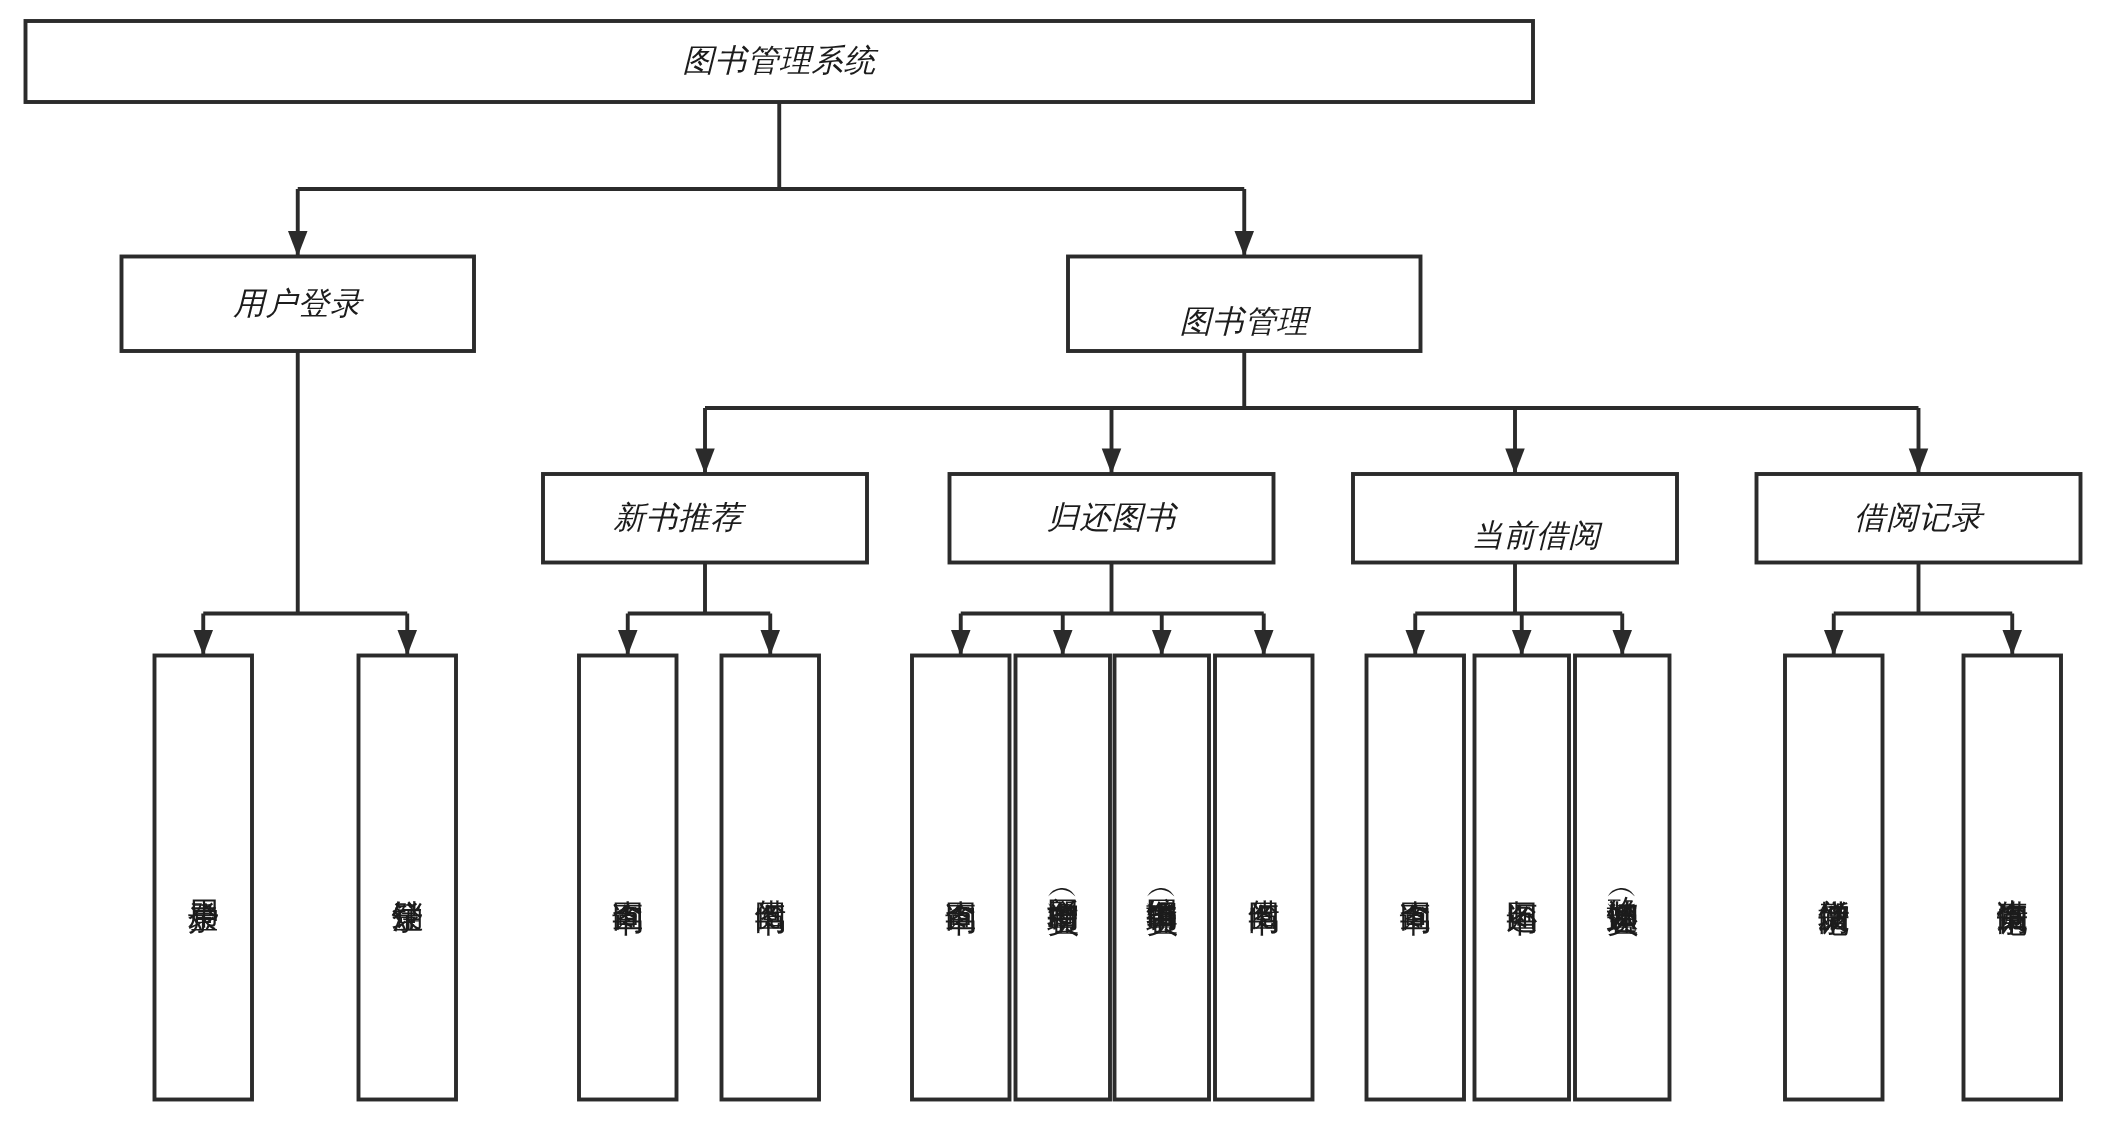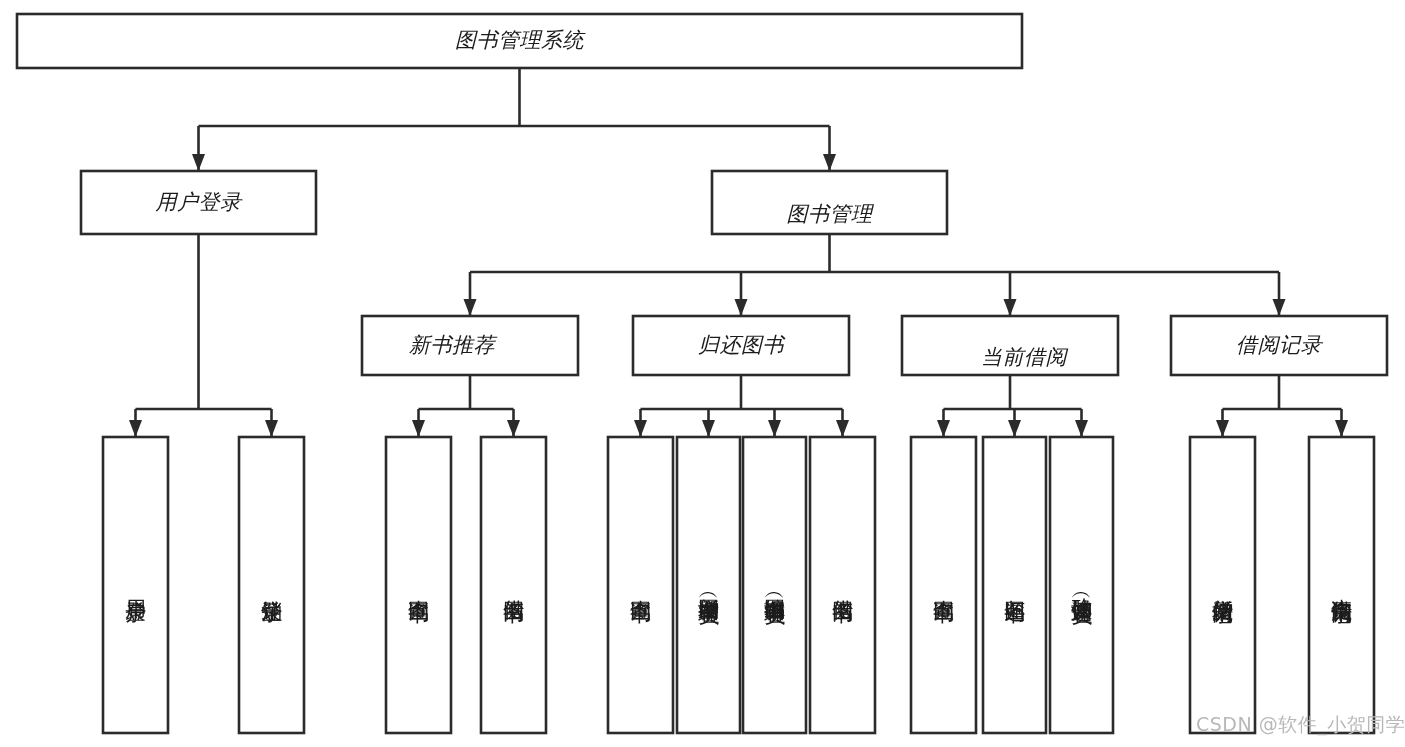--- a/index.html
+++ b/index.html
@@ -177,14 +177,13 @@
       <div class="node-label-v" style="left: 608px; top: 437px; width: 65px; height: 296px;">查询图书</div>
       <div class="node-label-v" style="left: 677px; top: 437px; width: 63px; height: 296px;">新增图书（管理员）</div>
       <div class="node-label-v" style="left: 743px; top: 437px; width: 63px; height: 296px;">编辑图书（管理员）</div>
       <div class="node-label-v" style="left: 810px; top: 437px; width: 65px; height: 296px;">借阅图书</div>
       <div class="node-label-v" style="left: 911px; top: 437px; width: 65px; height: 296px;">查询图书</div>
       <div class="node-label-v" style="left: 983px; top: 437px; width: 63px; height: 296px;">归还图书</div>
       <div class="node-label-v" style="left: 1050px; top: 437px; width: 63px; height: 296px;">确认归还（管理员）</div>
       <div class="node-label-v" style="left: 1190px; top: 437px; width: 65px; height: 296px;">新增借阅记录</div>
       <div class="node-label-v" style="left: 1309px; top: 437px; width: 65px; height: 296px;">查询借阅记录</div>
     </div>
-  <div class="watermark" style="left: 1196px; top: 712px; color: rgb(184, 184, 184);">CSDN @软件_小贺同学</div>
 </div>
 
 </body></html>

